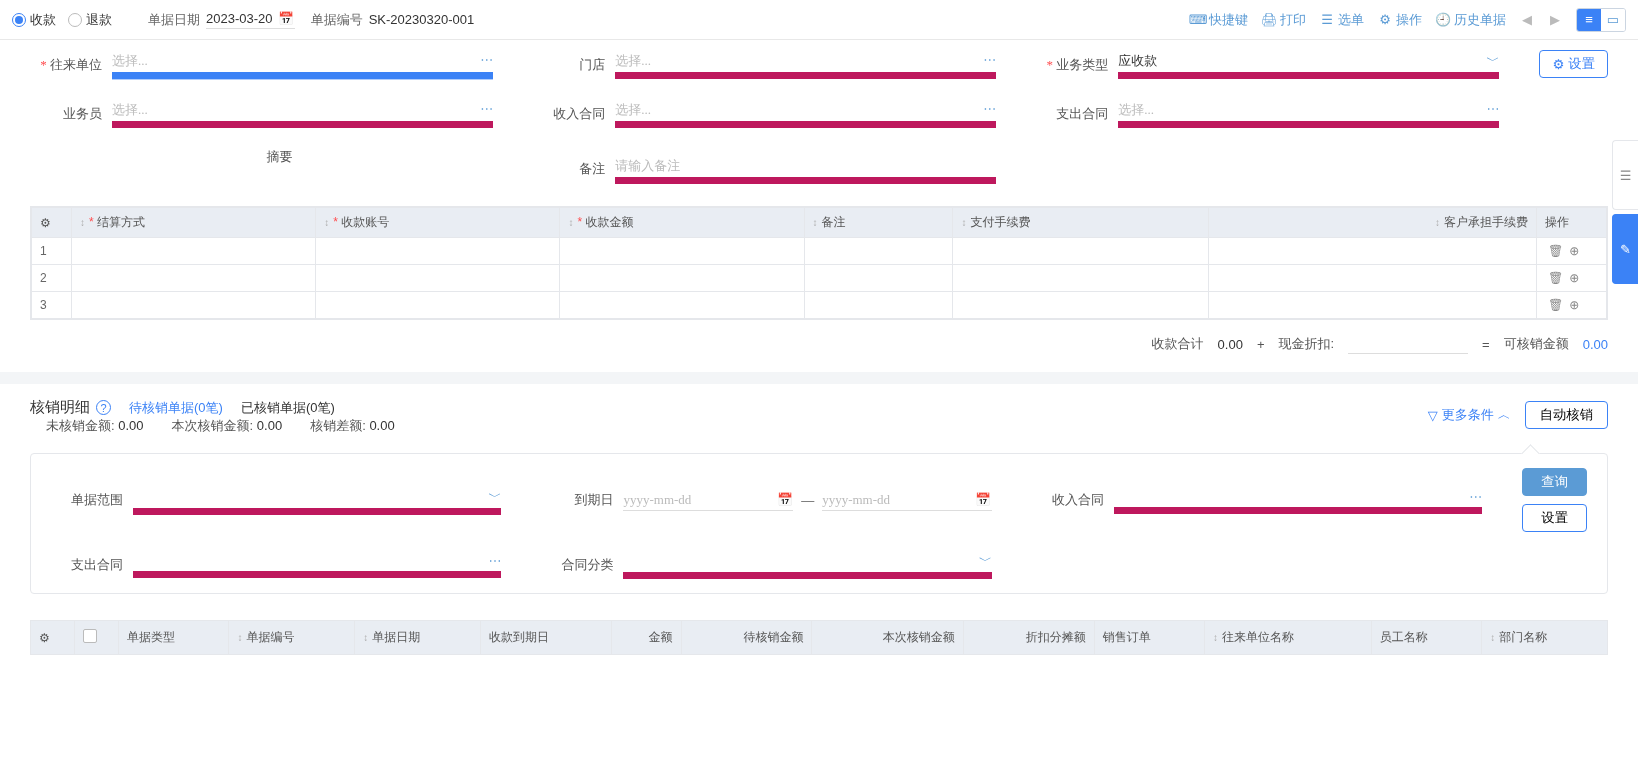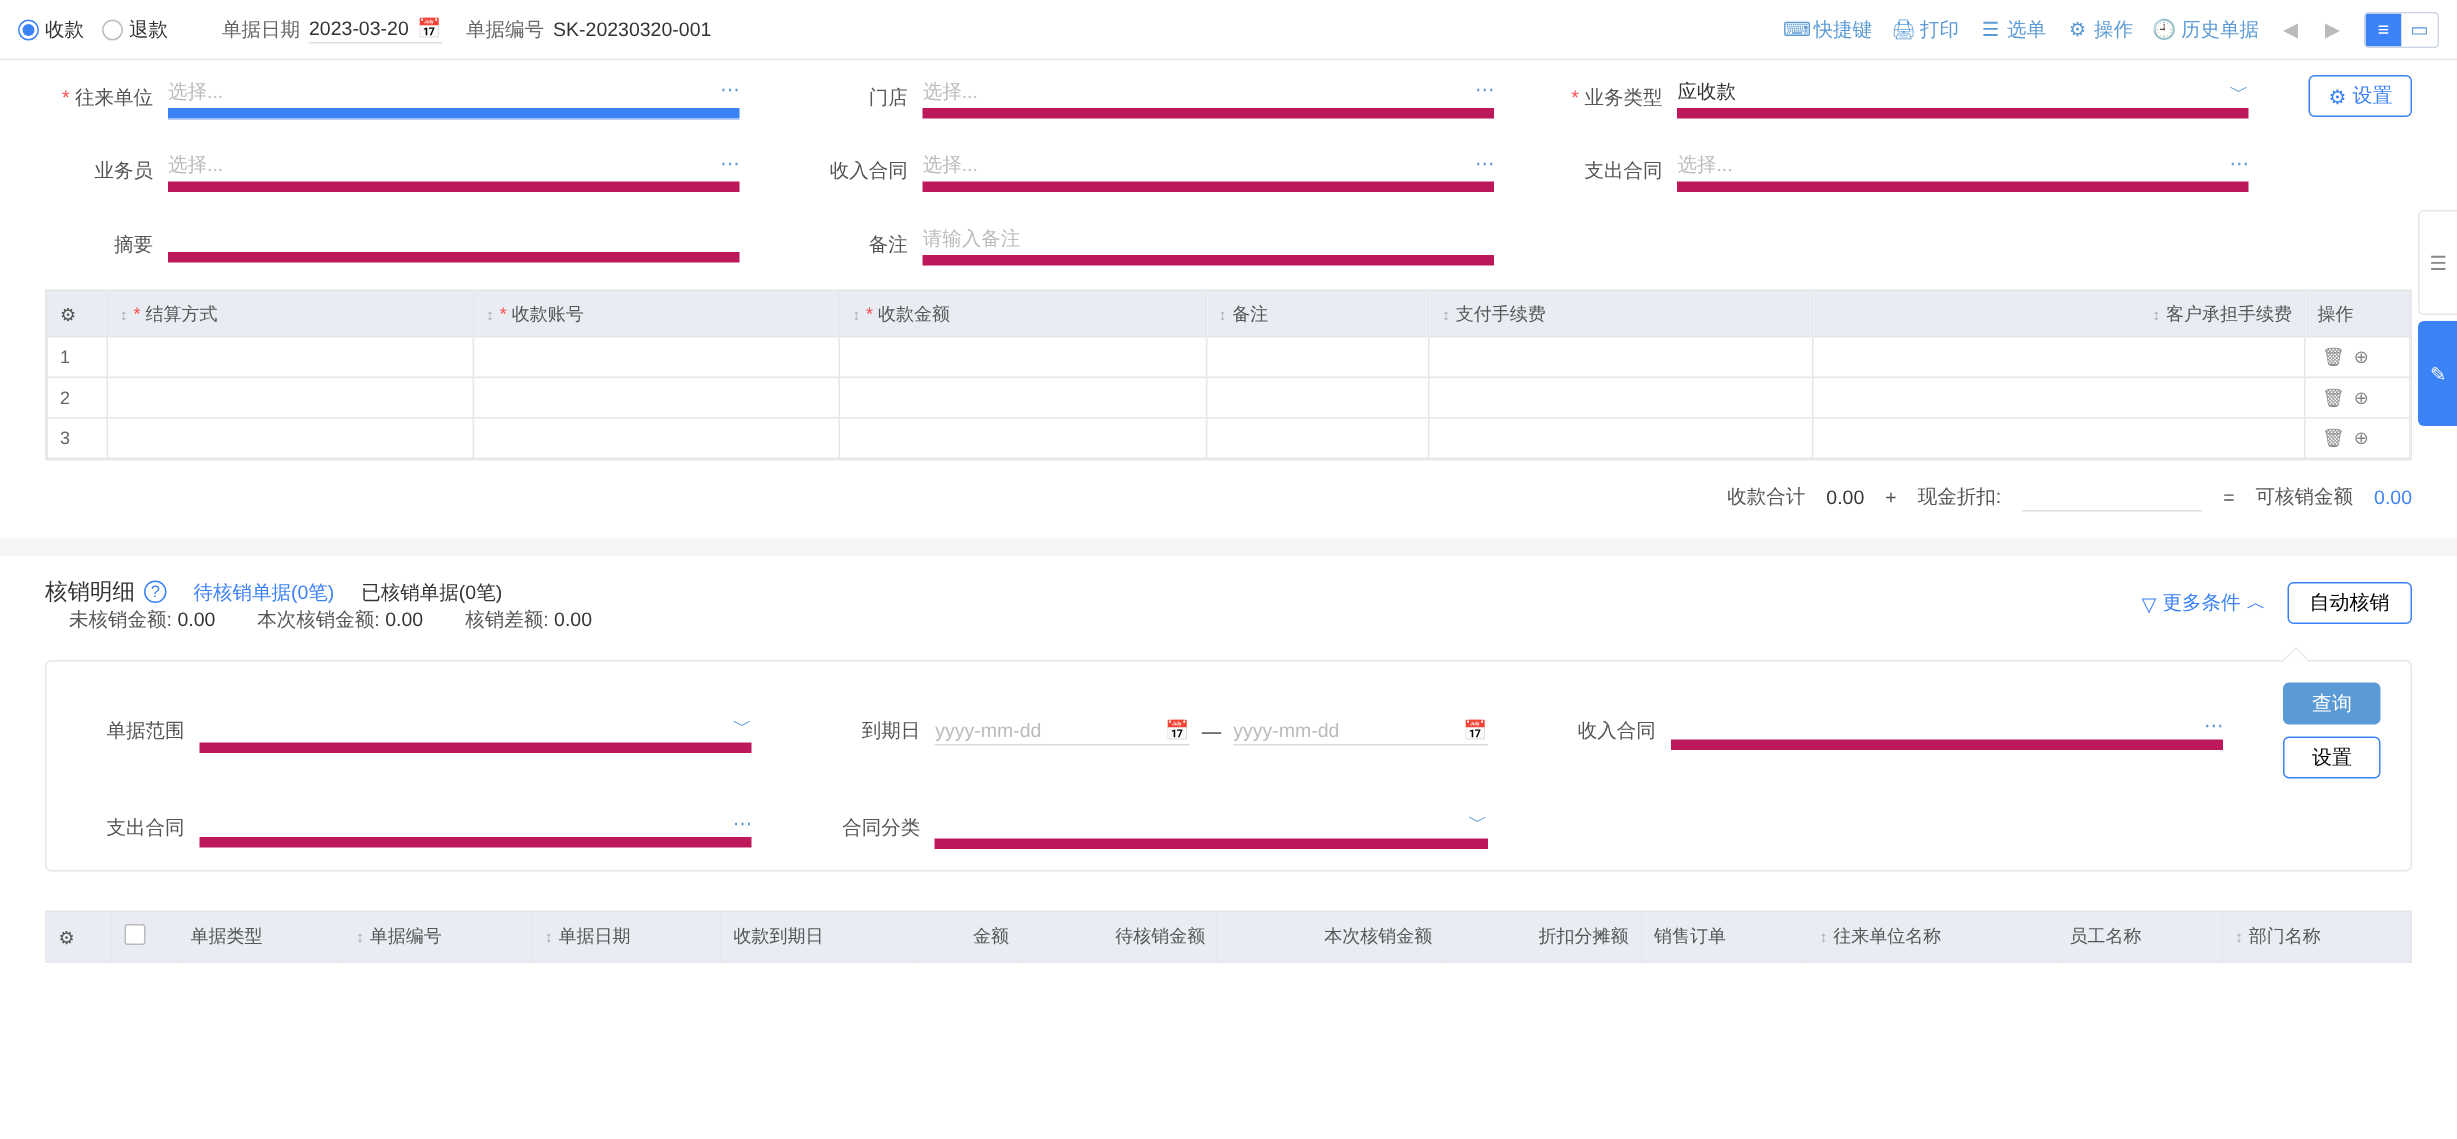--- a/index.html
+++ b/index.html
@@ -16,31 +16,31 @@
   .cal-icon { color: #5b9bd5; }
   .topbar-right { margin-left: auto; display: flex; align-items: center; gap: 14px; color: #5b9bd5; }
   .top-action { display: flex; align-items: center; gap: 4px; cursor: pointer; }
   .icon-sm { width: 14px; height: 14px; display: inline-flex; align-items: center; justify-content: center; }
   .chev { color: #bbb; cursor: pointer; padding: 0 2px; }
   .view-toggle { display: flex; border: 1px solid #cbd5e1; border-radius: 3px; overflow: hidden; }
   .view-toggle .btn { width: 24px; height: 22px; display: flex; align-items: center; justify-content: center; cursor: pointer; background: #fff; color: #5b9bd5; }
   .view-toggle .btn.active { background: #3b82f6; color: #fff; }
 
   .form-section { padding: 10px 30px 6px 30px; display: grid; grid-template-columns: 1fr 1fr 1fr auto; column-gap: 40px; row-gap: 20px; align-items: center; }
-  .field { display: flex; align-items: center; }
+  .field { display: flex; align-items: center; font-family: Liberation Serif, serif; }
   .field .flabel { width: 72px; text-align: right; margin-right: 10px; color: #555; }
   .req::before { content: "* "; color: #ff4d4f; }
   .finput { flex: 1; border-bottom: 7px solid #be185d; min-height: 24px; display: flex; justify-content: space-between; color: #bbb; padding: 2px 0; }
   .finput.focus { border-bottom-color: #3b82f6; box-shadow: 0 1px 0 0 rgba(59,130,246,.4); }
   .finput .placeholder { color: #bbb; }
   .finput .valtext { color: #333; }
   .more-icon { color: #5b9bd5; cursor: pointer; }
   .chev-down { color: #5b9bd5; }
   .settings-btn { align-self: start; border: 1px solid #3b82f6; color: #3b82f6; border-radius: 4px; padding: 4px 12px; display: flex; align-items: center; gap: 4px; cursor: pointer; background: #fff; }
-  .span2 { grid-column: span 1; }
+  .span2 { grid-column: span 1; flex-direction: column; }
   .span-filler { grid-column: 3 / span 2; }
 
   .grid-wrap { margin: 10px 30px 0 30px; border: 1px solid #e5e7eb; }
   table.grid { width: 100%; border-collapse: collapse; }
   table.grid th, table.grid td { border: 1px solid #e5e7eb; padding: 6px 8px; font-size: 12px; text-align: left; background: #fff; }
   table.grid th { background: #e9edf3; font-weight: normal; color: #555; position: relative; }
   .th-sort::before { content: "↕"; font-size: 10px; color: #aaa; margin-right: 4px; }
   .th-gear { width: 40px; text-align: center; }
   .th-ops { width: 70px; text-align: center; }
   .row-idx { width: 40px; text-align: center; color: #666; }

